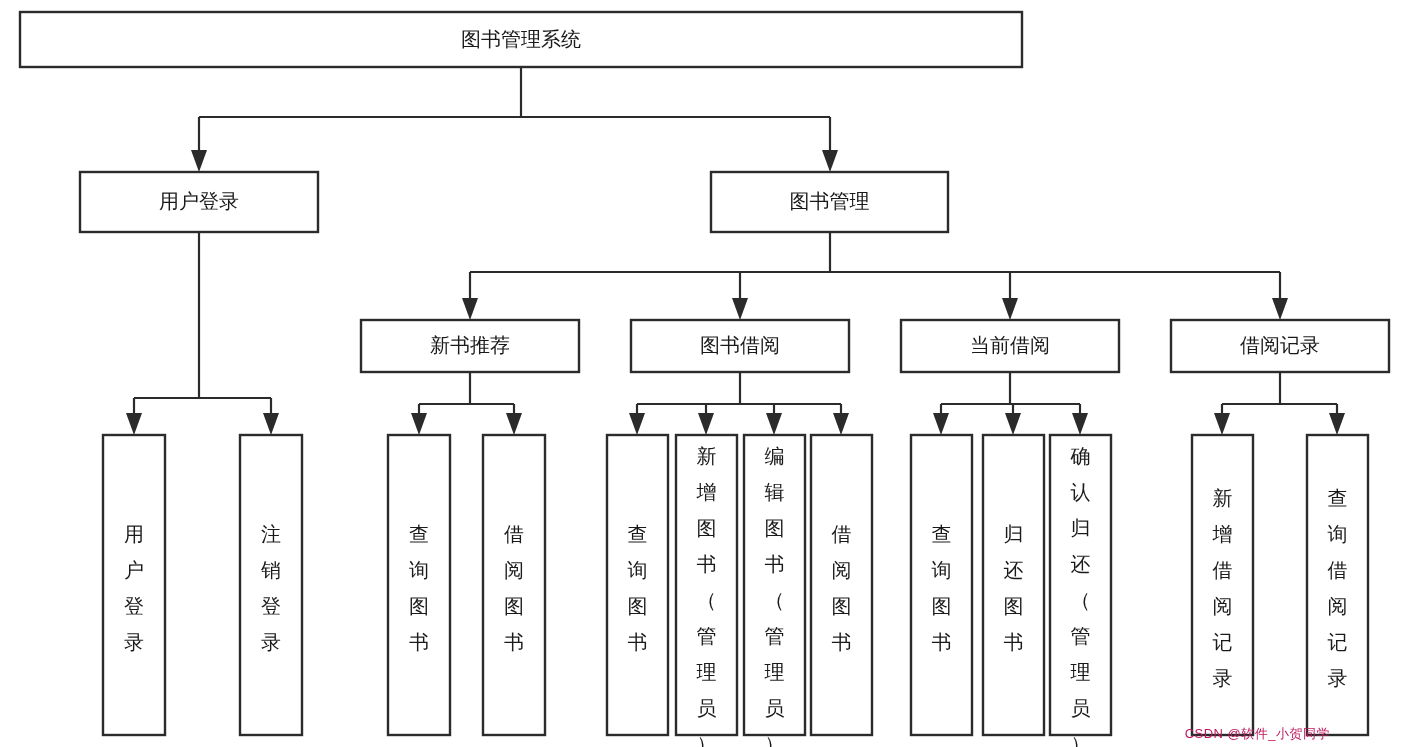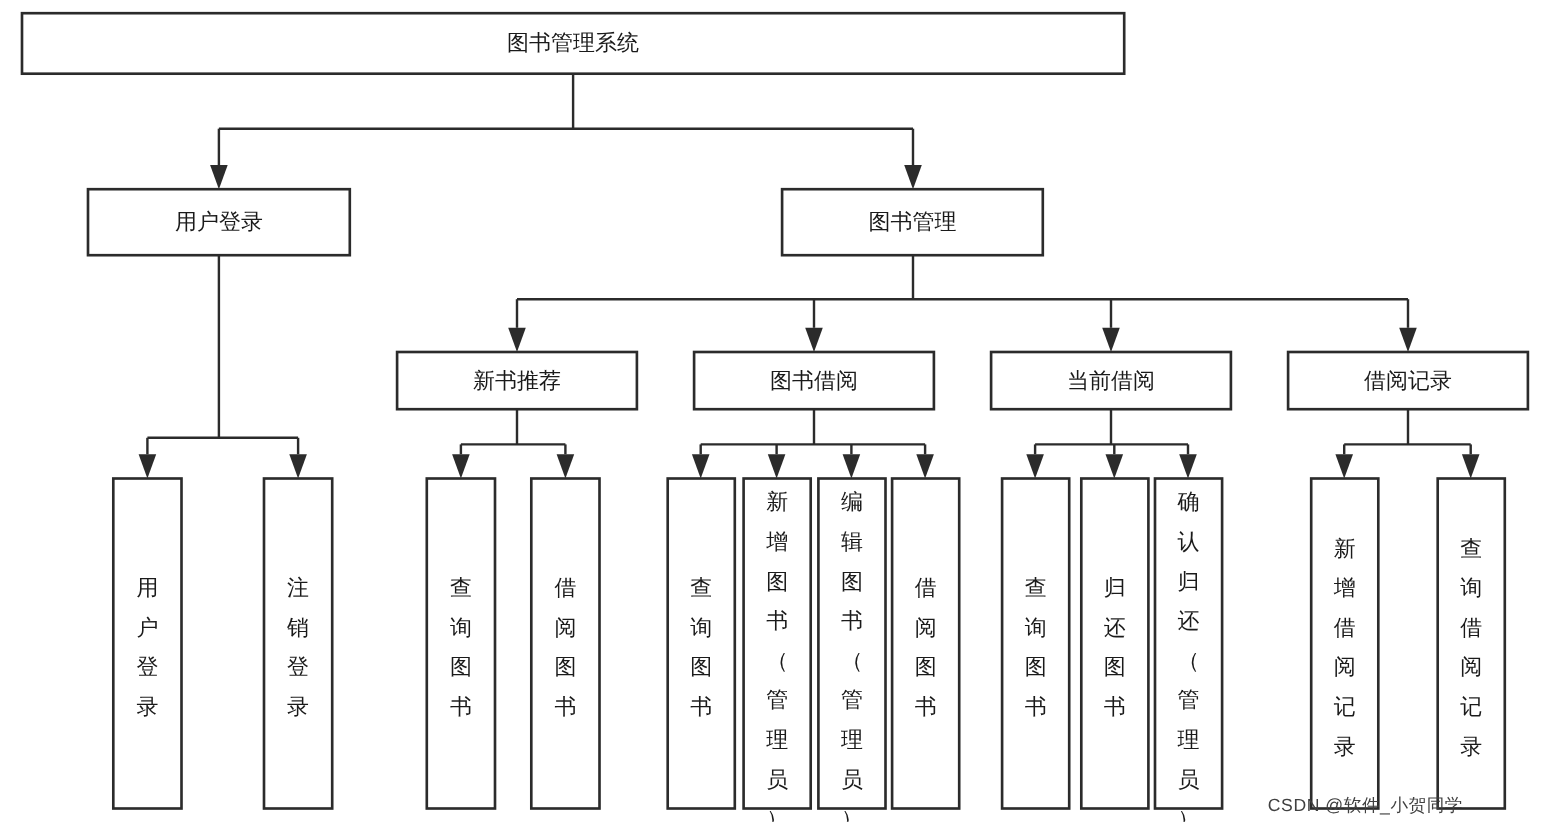--- a/index.html
+++ b/index.html
@@ -23,22 +23,22 @@
   }
   .node-label-vert{
     fill:#1a1a1a;
     font-family:"Liberation Sans","DejaVu Sans",sans-serif;
     font-size:20px;
     text-anchor:middle;
   }
   .watermark{
     position:absolute;
     right:6px;bottom:4px;
-    color:#404040;
-    font-size:16px;
+    color:#be185d;
+    font-size:13px;
     font-family:"Liberation Sans","DejaVu Sans",sans-serif;
     letter-spacing:0.5px;
     white-space:nowrap;
     user-select:none;
   }
 </style>
 </head>
 <body>
 
 <div id="diagram-root">

